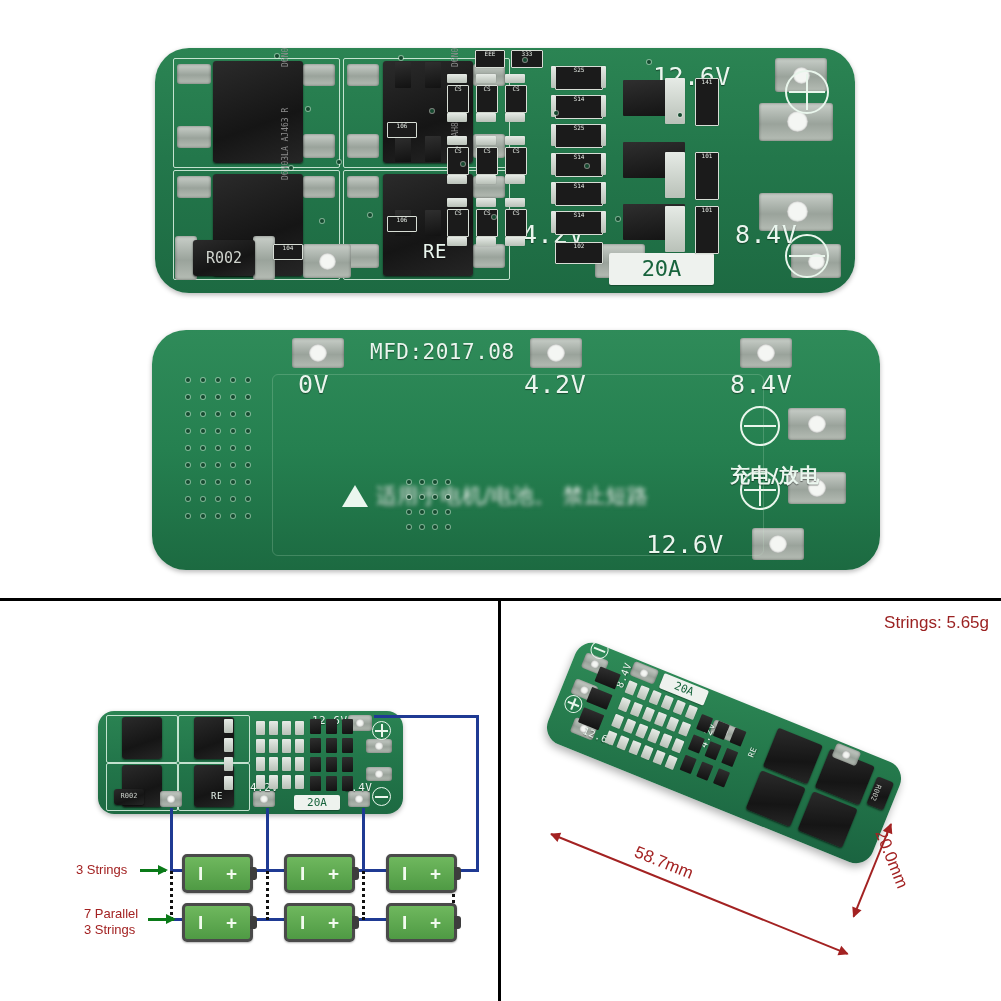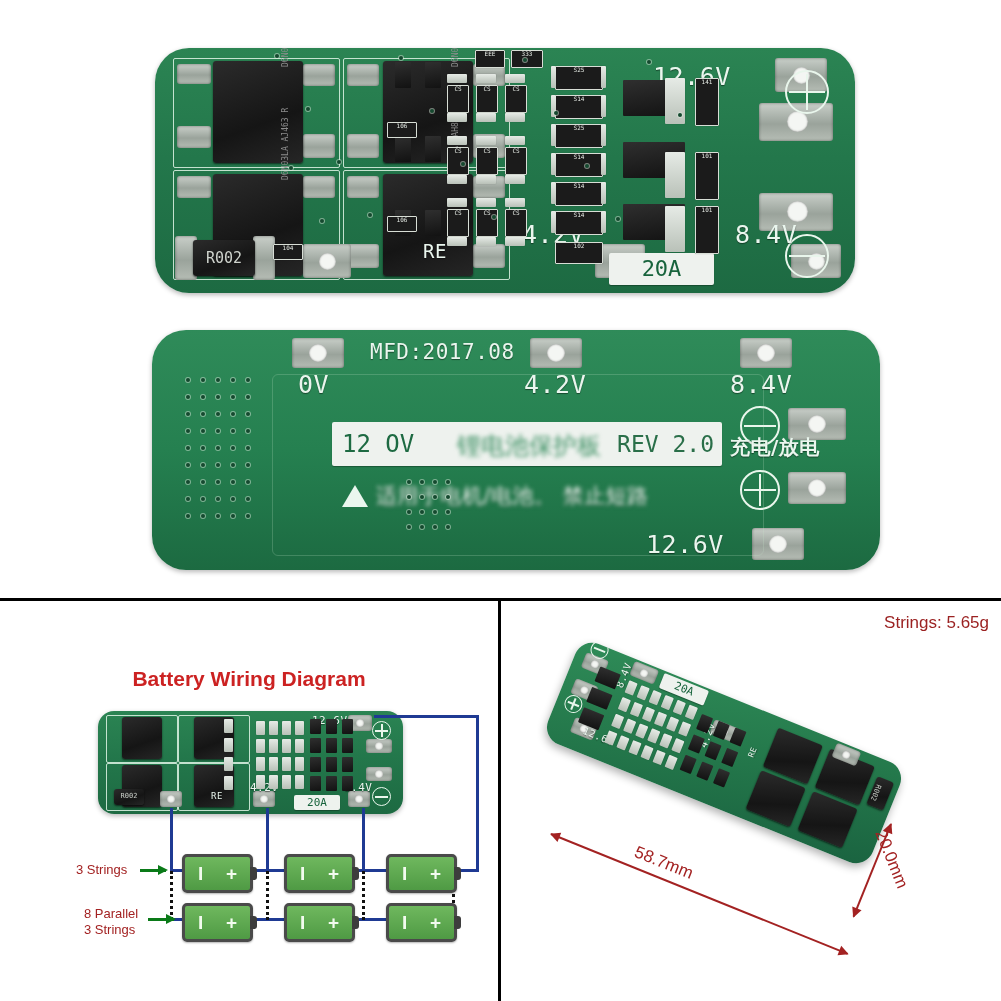--- a/index.html
+++ b/index.html
@@ -335,27 +335,22 @@
         </div>
 
       <div class="silk mid" style="left:218px;top:10px;">MFD:2017.08</div>
       <div class="silk big" style="left:146px;top:40px;">0V</div>
       <div class="silk big" style="left:372px;top:40px;">4.2V</div>
       <div class="silk big" style="left:578px;top:40px;">8.4V</div>
       <div class="silk big" style="left:494px;top:200px;">12.6V</div>
 
       <div class="minus" style="left:588px;top:76px;width:36px;height:36px;"></div>
       <div class="plus" style="left:588px;top:140px;width:36px;height:36px;"></div>
-      <div class="silk" style="left:578px;top:104px;font-size:20px;font-family:'DejaVu Sans',sans-serif;font-weight:bold;">充电/放电</div>
-
-      <div class="white-label" style="left:180px;top:92px;width:390px;height:44px;text-align:left;">
-        <span style="position:absolute;left:10px;top:8px;font-size:24px;color:#1d6a42;">12 OV</span>
-        <span class="blur" style="position:absolute;left:125px;top:8px;font-size:24px;color:#3b8f62;font-family:'DejaVu Sans',sans-serif;">锂电池保护板</span>
-        <span style="position:absolute;right:8px;top:9px;font-size:23px;color:#2a6f49;">REV 2.0</span>
-      </div>
+      <div class="silk" style="left:578px;top:132px;font-size:20px;font-family:'DejaVu Sans',sans-serif;font-weight:bold;">充电/放电</div>
+
 
       <div style="position:absolute;left:190px;top:152px;display:flex;align-items:center;gap:8px;">
         <span style="display:inline-block;width:0;height:0;border-left:13px solid transparent;border-right:13px solid transparent;border-bottom:22px solid #eaf6ee;"></span>
         <span class="blur silk" style="position:relative;font-size:21px;font-family:'DejaVu Sans',sans-serif;">适用于电机/电池。 禁止短路</span>
       </div>
 
       <div id="viafield-back">
           <div class="via" style="left: 34px; top: 48px;"></div>
           <div class="via" style="left: 49px; top: 48px;"></div>
           <div class="via" style="left: 64px; top: 48px;"></div>
@@ -419,21 +414,20 @@
           <div class="via" style="left: 294px; top: 195px;"></div>
         </div>
       <div class="box" style="left:120px;top:44px;width:490px;height:180px;border-color:rgba(200,230,206,.22);border-radius:6px;"></div>
     </div>
   </div>
 
   <div class="divider-h"></div>
   <div class="divider-v"></div>
 
   <div class="bl-panel">
-    <div class="diagram-title">Battery Wiring Diagram</div>
 
     <div class="pcb front" style="left:98px;top:110px;width:305px;height:103px;border-radius:16px;">
       <div class="box" style="left:8px;top:4px;width:70px;height:46px;"></div>
       <div class="box" style="left:80px;top:4px;width:70px;height:46px;"></div>
       <div class="box" style="left:8px;top:52px;width:70px;height:46px;"></div>
       <div class="box" style="left:80px;top:52px;width:70px;height:46px;"></div>
       <div class="mos" style="left:24px;top:6px;width:40px;height:42px;"></div>
       <div class="mos" style="left:96px;top:6px;width:40px;height:42px;"></div>
       <div class="mos" style="left:24px;top:54px;width:40px;height:42px;"></div>
       <div class="mos" style="left:96px;top:54px;width:40px;height:42px;"></div>
@@ -551,21 +545,21 @@
     </div>
     <div class="batt" style="left:386px;top:302px;width:65px;height:33px;">
       <div class="cap"></div>
       <span class="sym neg">I</span>
       <span class="sym pos">+</span>
     </div>
 
     <div class="note" style="left:76px;top:261px;">3 Strings</div>
     <div class="arrow-g" style="left:140px;top:268px;width:26px;"></div>
 
-    <div class="note" style="left:84px;top:305px;">8 Parallel</div>
+    <div class="note" style="left:84px;top:305px;">7 Parallel</div>
     <div class="note" style="left:84px;top:321px;">3 Strings</div>
     <div class="arrow-g" style="left:148px;top:317px;width:26px;"></div>
   </div>
 
   <div class="br-panel">
     <div class="weight-label">Strings: 5.65g</div>
 
     <div class="iso-board" style="left:48px;top:98px;width:350px;height:108px;transform:rotate(22deg);transform-origin:center center;">
       <div class="mos" style="left:216px;top:10px;width:48px;height:42px;"></div>
       <div class="mos" style="left:272px;top:10px;width:48px;height:42px;"></div>

